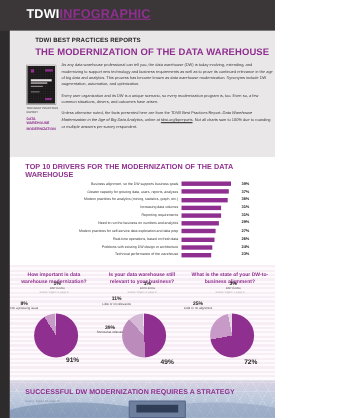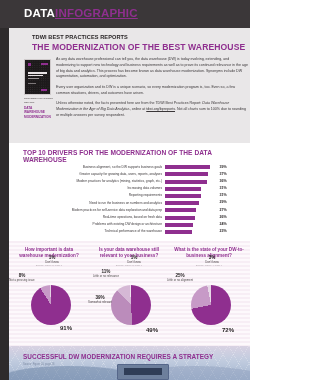--- a/index.html
+++ b/index.html
@@ -200,27 +200,27 @@
     font-size:2.6px; color:#7d8ba3;
   }
 </style>
 </head>
 <body>
 
 <div class="rail"></div>
 
 <div class="topbar">
   <div class="brand">
-    <span>DATA</span><span class="b2">INFOGRAPHIC</span>
+    <span>TDWI</span><span class="b2">INFOGRAPHIC</span>
   </div>
 </div>
 
 <div class="intro">
   <div class="rep-label">TDWI BEST PRACTICES REPORTS</div>
-  <div class="rep-title">THE MODERNIZATION OF THE BEST WAREHOUSE</div>
+  <div class="rep-title">THE MODERNIZATION OF THE DATA WAREHOUSE</div>
 
   <div class="cover">
     <div class="dots"></div>
     <div class="sq"></div>
     <div class="tag"></div>
     <div class="t1"></div>
     <div class="t2"></div>
     <div class="t3"></div>
     <div class="t4"></div>
     <div class="logo"></div>

